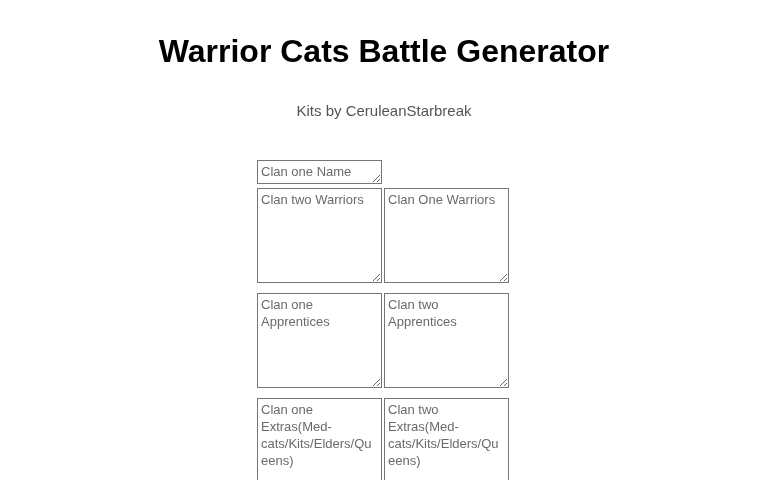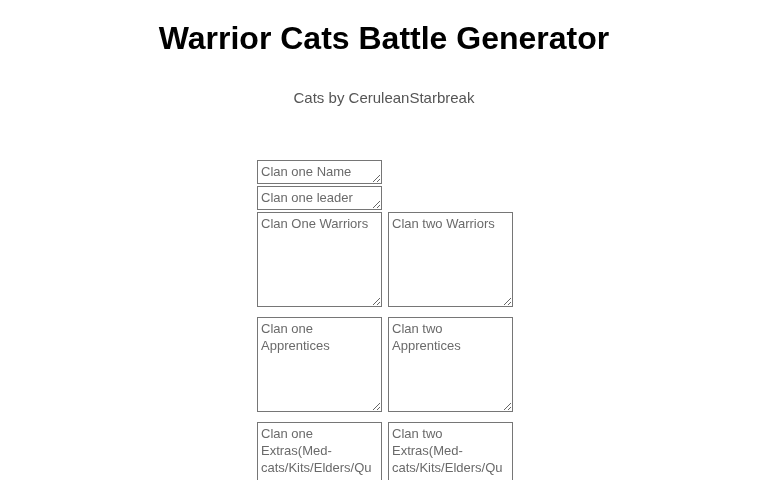--- a/index.html
+++ b/index.html
@@ -16,41 +16,40 @@
     height: 480px;
     position: relative;
     box-sizing: border-box;
   }
   .title {
     text-align: center;
     font-size: 32px;
     font-weight: bold;
     color: #000000;
     margin: 0;
-    padding-top: 20px;
+    padding-top: 33px;
     letter-spacing: 0px;
   }
   .subtitle {
     text-align: center;
     font-size: 15px;
     color: #555555;
     margin: 0;
     padding-top: 32px;
   }
   .form-area {
     position: absolute;
     left: 257px;
     top: 160px;
     width: 256px;
   }
   .row {
     display: flex;
     gap: 2px;
     margin-bottom: 2px;
-    justify-content: space-between;
   }
   textarea {
     font-family: "Liberation Sans", sans-serif;
     font-size: 13px;
     color: #555555;
     border: 1px solid #767676;
     background: #ffffff;
     box-sizing: border-box;
     padding: 2px 3px;
     resize: both;
@@ -77,35 +76,34 @@
   .gap-row {
     height: 8px;
   }
 </style>
 </head>
 <body>
 
 <div class="page">
 
   <h1 class="title">Warrior Cats Battle Generator</h1>
-  <p class="subtitle">Cats by CeruleanStarbreak</p>
+  <p class="subtitle">Kits by CeruleanStarbreak</p>
 
   <div class="form-area">
 
     <div class="row">
       <textarea class="ta-small" placeholder="Clan one Name" style=""></textarea>
     </div>
 
     <div class="row">
-      <textarea class="ta-small" placeholder="Clan one leader" style=""></textarea>
     </div>
 
     <div class="row">
+      <textarea class="ta-large" placeholder="Clan two Warriors" style=""></textarea>
       <textarea class="ta-large" placeholder="Clan One Warriors" style=""></textarea>
-      <textarea class="ta-large" placeholder="Clan two Warriors" style=""></textarea>
     </div>
 
     <div class="gap-row"></div>
 
     <div class="row">
       <textarea class="ta-large" placeholder="Clan one Apprentices" style=""></textarea>
       <textarea class="ta-large" placeholder="Clan two Apprentices" style=""></textarea>
     </div>
 
     <div class="gap-row"></div>

